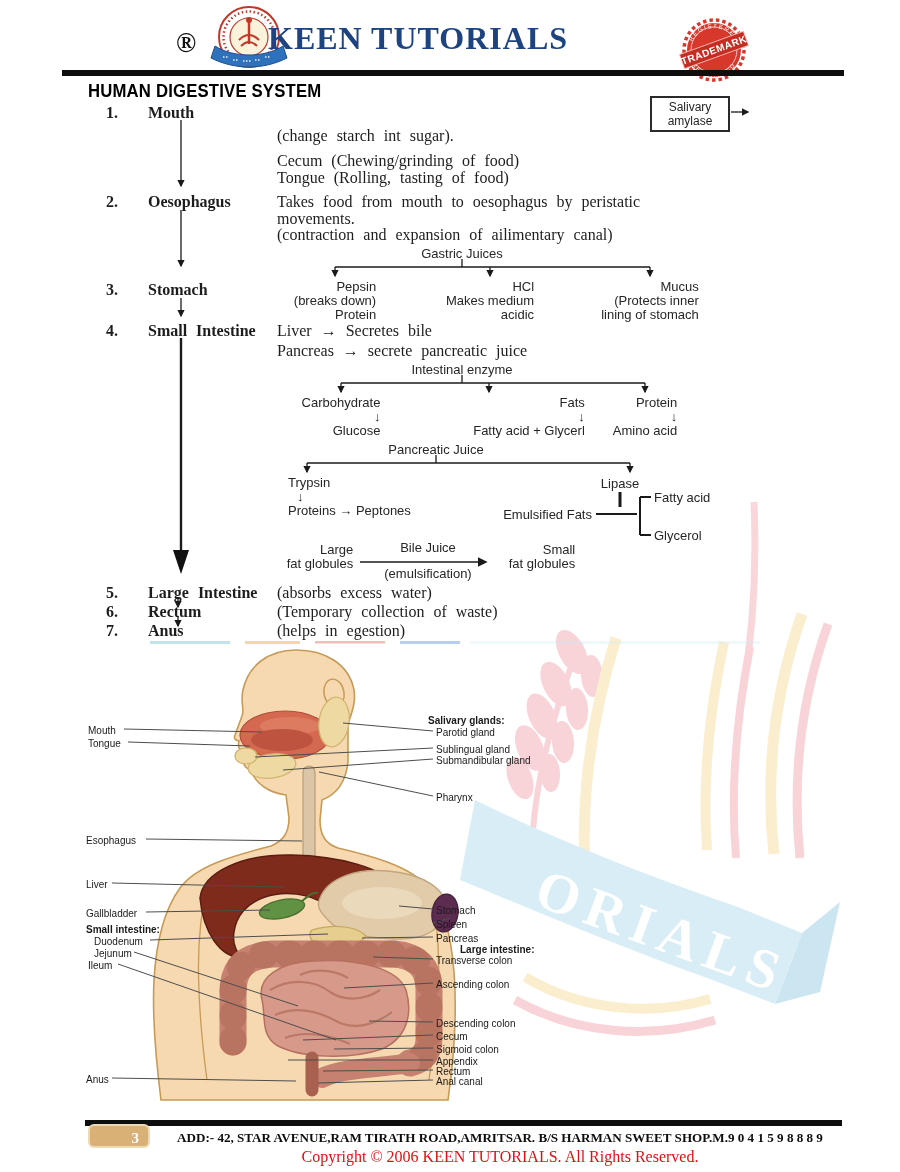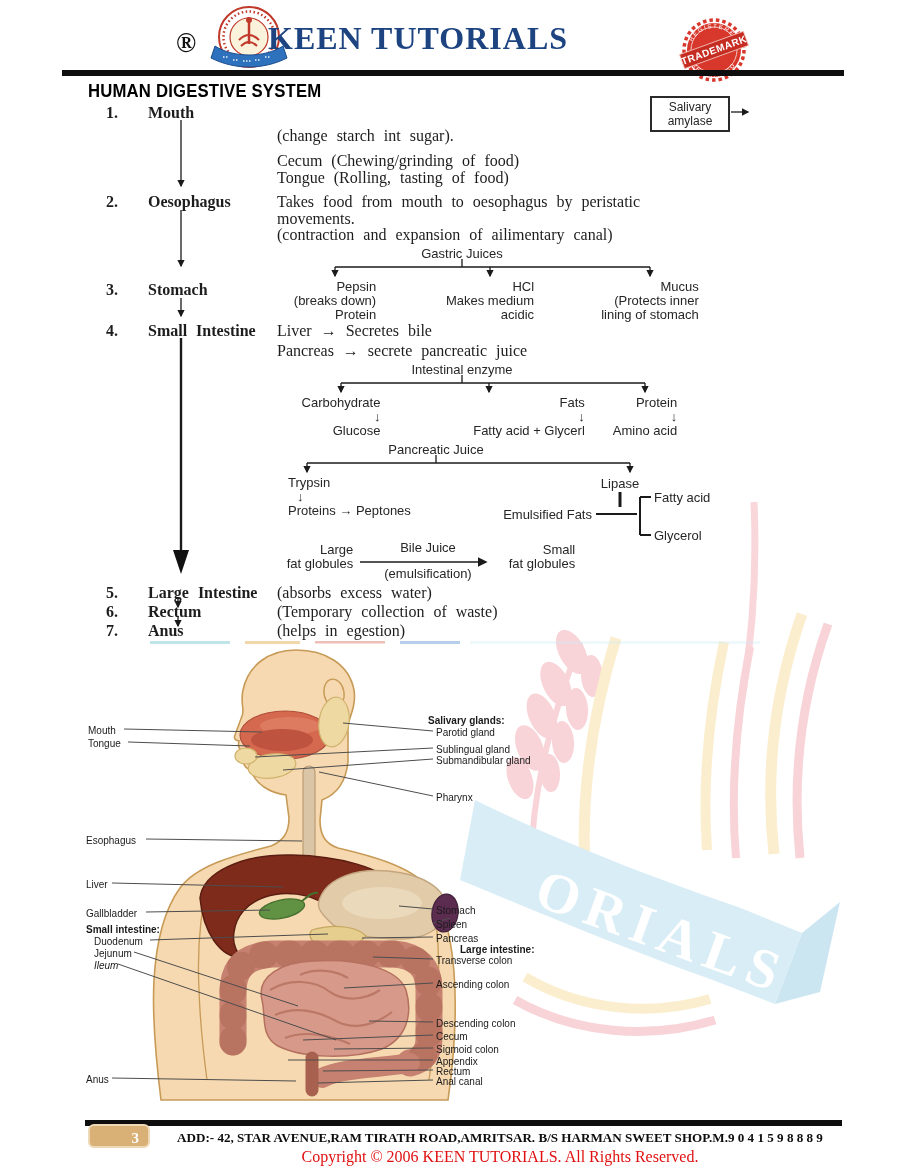--- a/index.html
+++ b/index.html
@@ -321,21 +321,21 @@
   <div class="abs serif" style="left:277px;top:622px;">(helps in egestion)</div>
 
   <div class="abs lbl" style="left:88px;top:725px;">Mouth</div>
   <div class="abs lbl" style="left:88px;top:738px;">Tongue</div>
   <div class="abs lbl" style="left:86px;top:835px;">Esophagus</div>
   <div class="abs lbl" style="left:86px;top:879px;">Liver</div>
   <div class="abs lbl" style="left:86px;top:908px;">Gallbladder</div>
   <div class="abs lbl lblb" style="left:86px;top:924px;">Small intestine:</div>
   <div class="abs lbl" style="left:94px;top:936px;">Duodenum</div>
   <div class="abs lbl" style="left:94px;top:948px;">Jejunum</div>
-  <div class="abs lbl" style="left:94px;top:960px;font-style:italic;">Ileum</div>
+  <div class="abs lbl" style="left:88px;top:960px;">Ileum</div>
   <div class="abs lbl" style="left:86px;top:1074px;">Anus</div>
 
   <div class="abs lbl lblb" style="left:428px;top:715px;">Salivary glands:</div>
   <div class="abs lbl" style="left:436px;top:727px;">Parotid gland</div>
   <div class="abs lbl" style="left:436px;top:744px;">Sublingual gland</div>
   <div class="abs lbl" style="left:436px;top:755px;">Submandibular gland</div>
   <div class="abs lbl" style="left:436px;top:792px;">Pharynx</div>
   <div class="abs lbl" style="left:436px;top:905px;">Stomach</div>
   <div class="abs lbl" style="left:436px;top:919px;">Spleen</div>
   <div class="abs lbl" style="left:436px;top:933px;">Pancreas</div>

